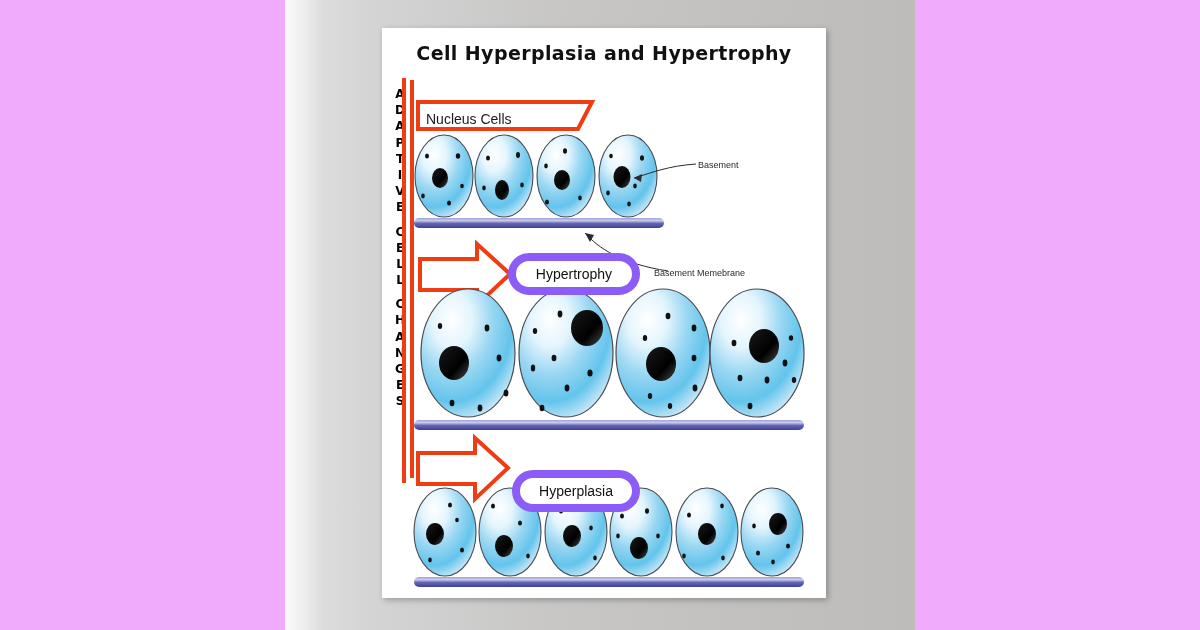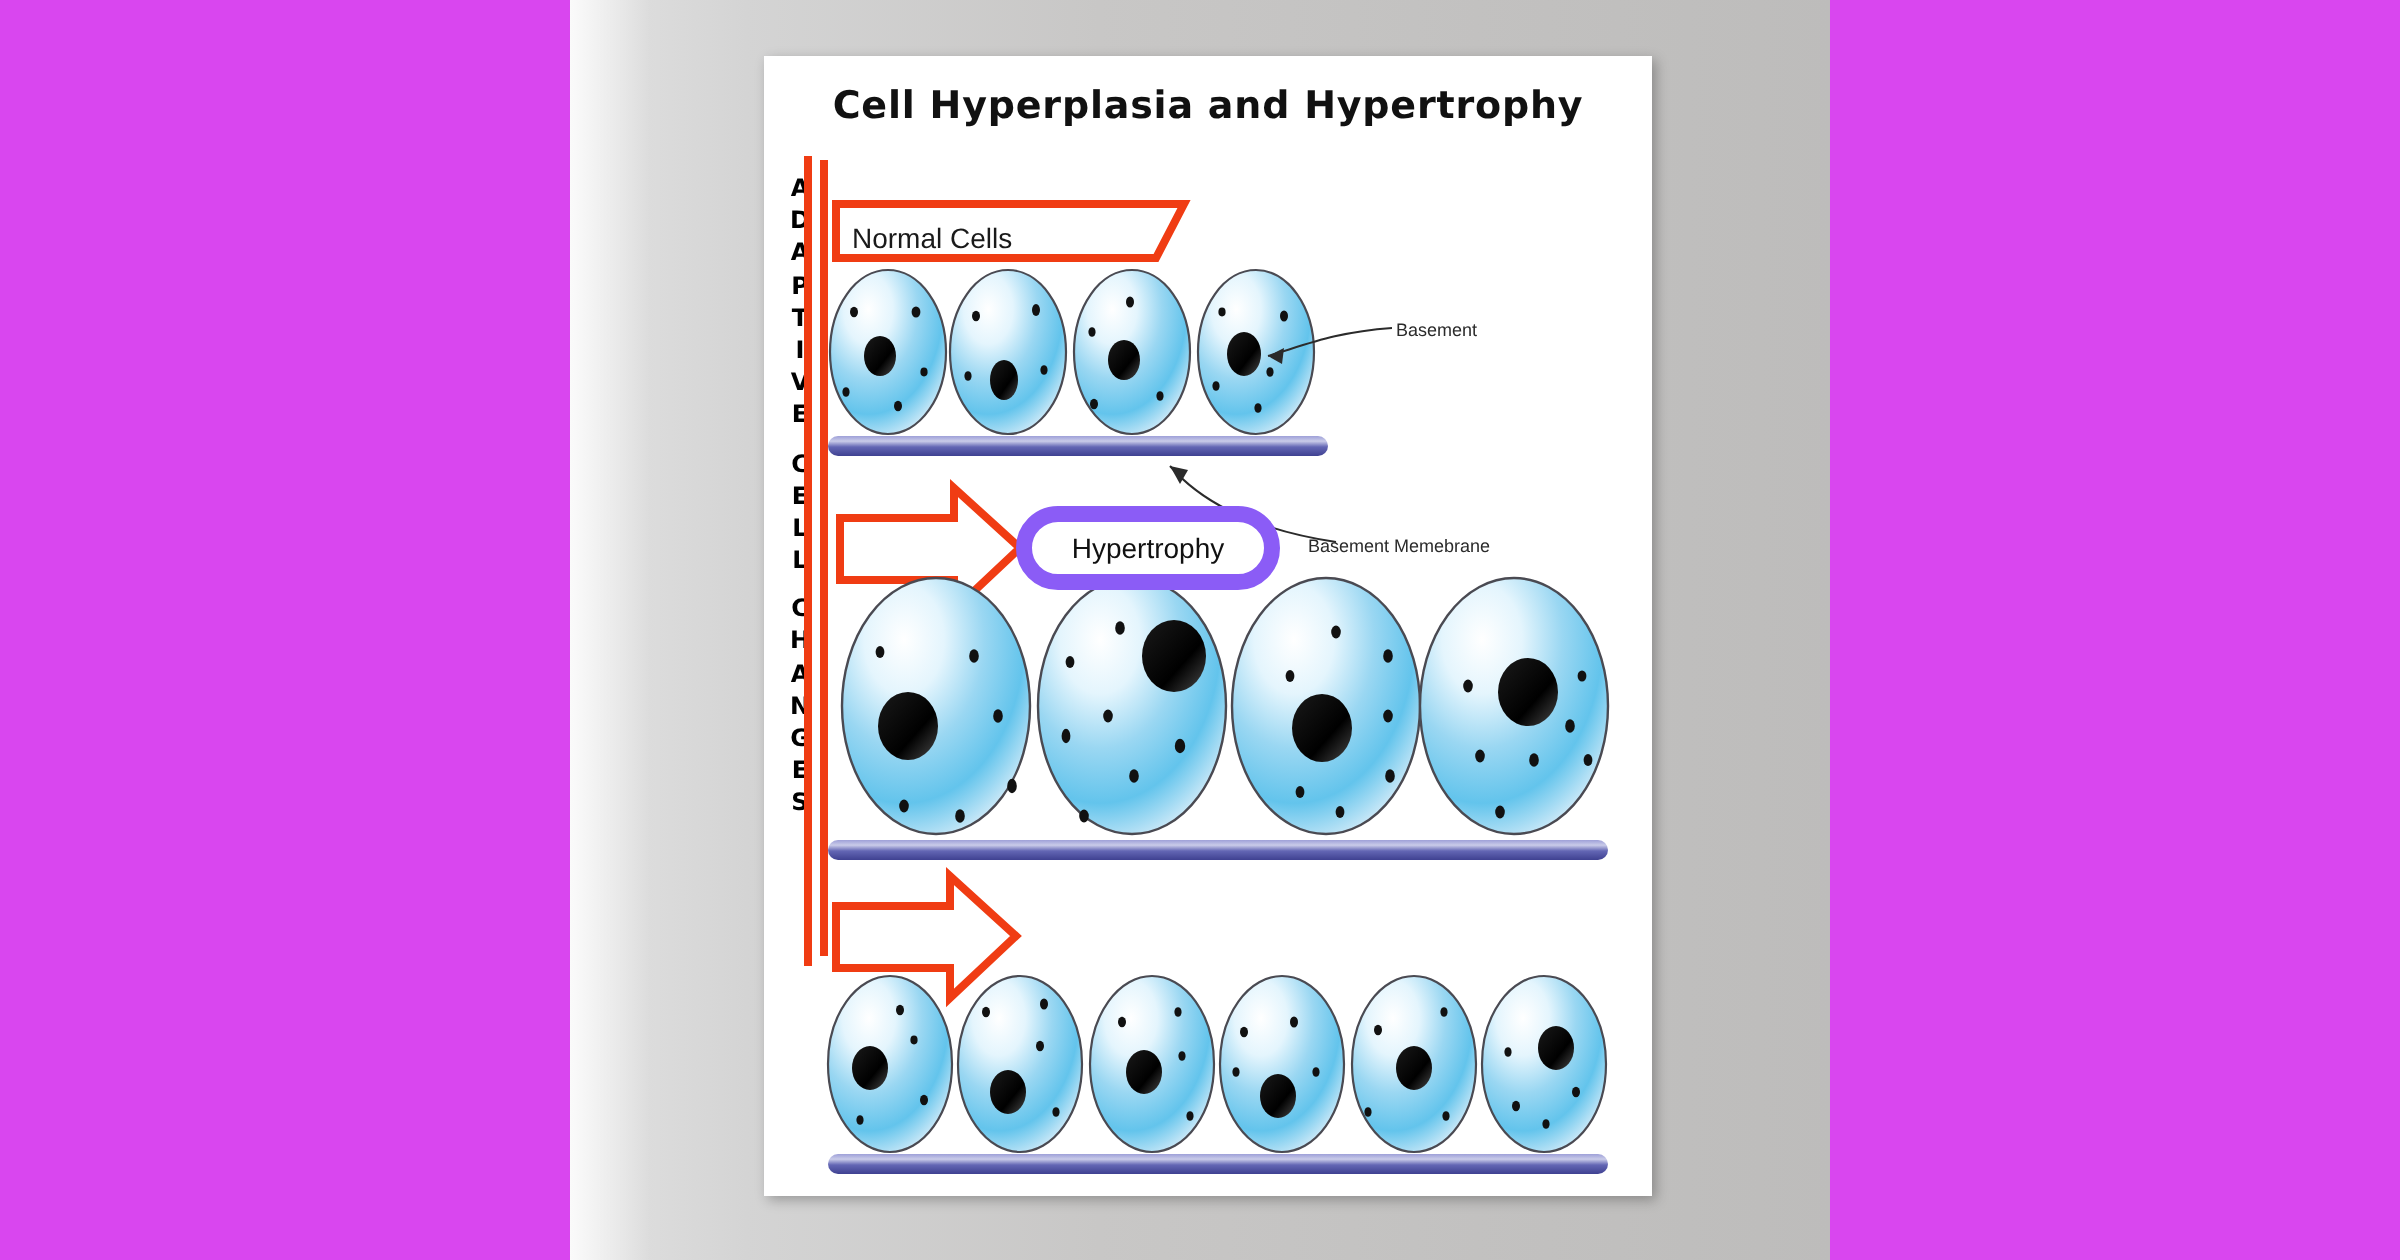--- a/index.html
+++ b/index.html
@@ -2,21 +2,21 @@
 <html><head>
 <meta charset="utf-8">
 <style>
   html,body{margin:0;padding:0;}
   body{
     width:1200px;height:630px;overflow:hidden;
     background:#ffffff;
     font-family:"Liberation Sans", sans-serif;
     position:relative;
   }
-  #stage{position:absolute;left:0;top:0;width:1200px;height:630px;background:#d946ef;}
+  #stage{position:absolute;left:0;top:0;width:1200px;height:630px;background:#f0abfc;}
 
   
   .wall{
     position:absolute;left:285px;top:0;width:630px;height:630px;
     background:linear-gradient(90deg,#e2e2e2 0%, #d4d4d4 14%, #c8c7c6 42%, #c2c1c0 72%, #bdbcbb 100%);
   }
   .wall-shadow{
     position:absolute;left:285px;top:0;width:40px;height:630px;
     background:linear-gradient(90deg,rgba(255,255,255,.85),rgba(255,255,255,0));
   }
@@ -289,22 +289,23 @@
             <ellipse cx="396" cy="496" rx="9" ry="11" fill="url(#nucgrad)"></ellipse>
             <ellipse cx="372" cy="498" rx="1.8" ry="2.4" fill="#111"></ellipse>
             <ellipse cx="406" cy="518" rx="2" ry="2.6" fill="#111"></ellipse>
             <ellipse cx="376" cy="525" rx="2" ry="2.6" fill="#111"></ellipse>
             <ellipse cx="391" cy="534" rx="1.8" ry="2.4" fill="#111"></ellipse>
           </g>
           <rect x="32" y="549" width="390" height="10" rx="5" fill="url(#membgrad)"></rect>
         </g>
       </svg>
 
-      <div class="banner-text">Normal Cells</div>
+      <div class="banner-text">Nucleus Cells</div>
 
       <div class="pill" id="pill-hypertrophy">Hypertrophy</div>
+      <div class="pill" id="pill-hyperplasia">Hyperplasia</div>
 
       <div class="callout" id="lbl-nucleus">Basement</div>
       <div class="callout" id="lbl-basement">Basement Memebrane</div>
 
     </div>
   </div>
 </div>
 
 </body></html>

